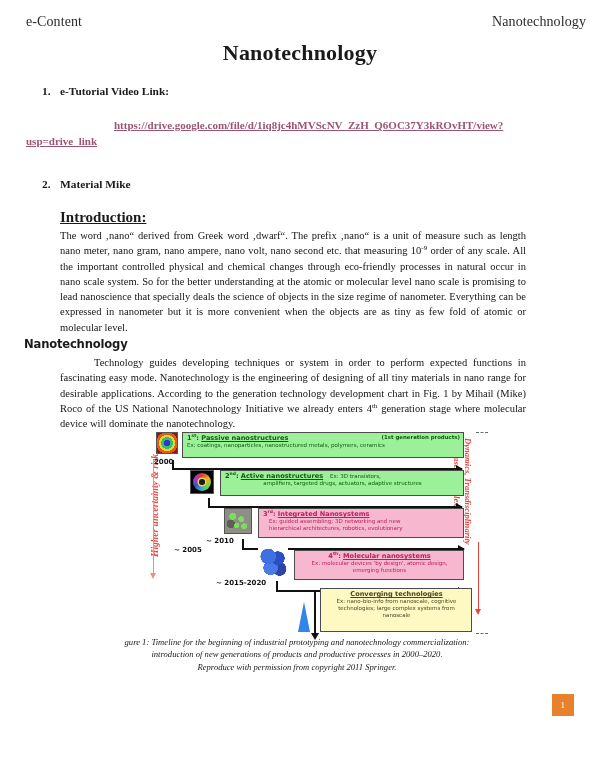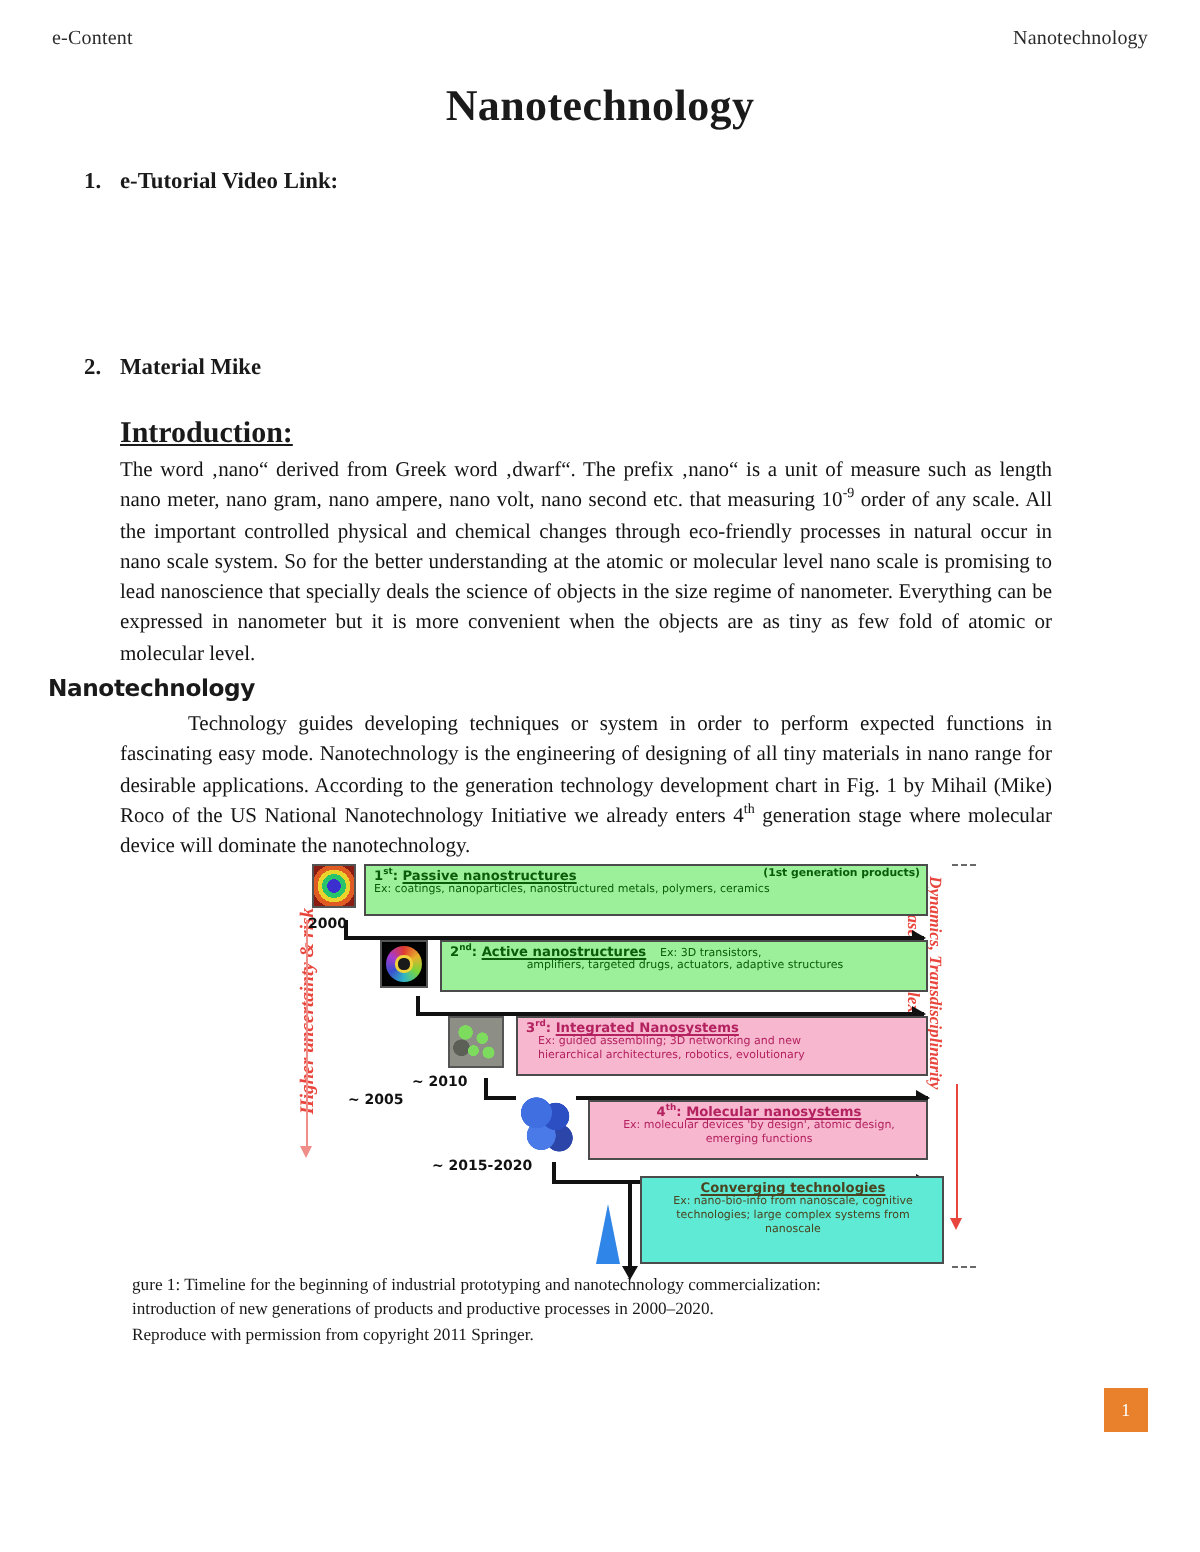--- a/index.html
+++ b/index.html
@@ -19,24 +19,24 @@
     position: absolute;
     inset: 0;
     background: #fff;
   }
 
   
   .doc-header {
     position: absolute;
     top: 14px;
     left: 26px;
-    right: 26px;
+    right: 14px;
     display: flex;
     justify-content: space-between;
-    font-size: 10px;
+    font-size: 14px;
     color: #2b2b2b;
     letter-spacing: .1px;
   }
 
   
   .doc-title {
     position: absolute;
     top: 40px;
     left: 0;
     right: 0;
@@ -248,21 +248,21 @@
   }
   .box .rightnote {
     float: right;
     font-size: 5.4px;
     font-weight: bold;
   }
   .green { background: #9df09a; }
   .green .ttl, .green .ex, .green .rightnote { color: #0a5c0a; }
   .pink  { background: #f7b7cf; }
   .pink .ttl, .pink .ex { color: #b3215f; }
-  .yellow { background: #5eead4; }
+  .yellow { background: #fef9c3; }
   .yellow .ttl, .yellow .ex { color: #4a4420; }
 
   .year {
     position: absolute;
     font-family: "DejaVu Sans", "Liberation Sans", sans-serif;
     font-size: 7px;
     font-weight: bold;
     color: #111;
     white-space: nowrap;
   }
@@ -370,24 +370,25 @@
       radial-gradient(circle at 54% 48%, #c0392b 0 12%, transparent 13%);
   }
   .t-protein.noborder, .thumb.noborder { border: none; }
 
   
   .caption {
     position: absolute;
     top: 636px;
     left: 66px;
     width: 462px;
-    text-align: left;
+    text-align: center;
     font-size: 8.6px;
     line-height: 12.4px;
     color: #181818;
+    font-style: italic;
   }
 
   
   .footer {
     position: absolute;
     top: 694px;
     right: 26px;
     display: flex;
     align-items: stretch;
     gap: 9px;
@@ -419,20 +420,23 @@
     <span>Nanotechnology</span>
   </div>
 
   <div class="doc-title">Nanotechnology</div>
 
   <div class="num-heading" id="h1">
     <span class="num">1.</span>
     <span>e-Tutorial Video Link:</span>
   </div>
 
+  <div class="link-block">
+    <a href="#">https://drive.google.com/file/d/1iq8jc4hMVScNV_ZzH_Q6OC37Y3kROvHT/view?usp=drive_link</a>
+  </div>
 
   <div class="num-heading" id="h2">
     <span class="num">2.</span>
     <span>Material Mike</span>
   </div>
 
   <div class="sec-heading" id="introHead">Introduction:</div>
   <div class="para" id="introPara">
     <span>The word ‚nano“ derived from Greek word ‚dwarf“. The prefix ‚nano“ is a unit of measure such as length nano meter, nano gram, nano ampere, nano volt, nano second etc. that measuring 10</span><sup>-9</sup><span> order of any scale. All the important controlled physical and chemical changes through eco-friendly processes in natural occur in nano scale system. So for the better understanding at the atomic or molecular level nano scale is promising to lead nanoscience that specially deals the science of objects in the size regime of nanometer. Everything can be expressed in nanometer but it is more convenient when the objects are as tiny as few fold of atomic or molecular level.</span>
   </div>

